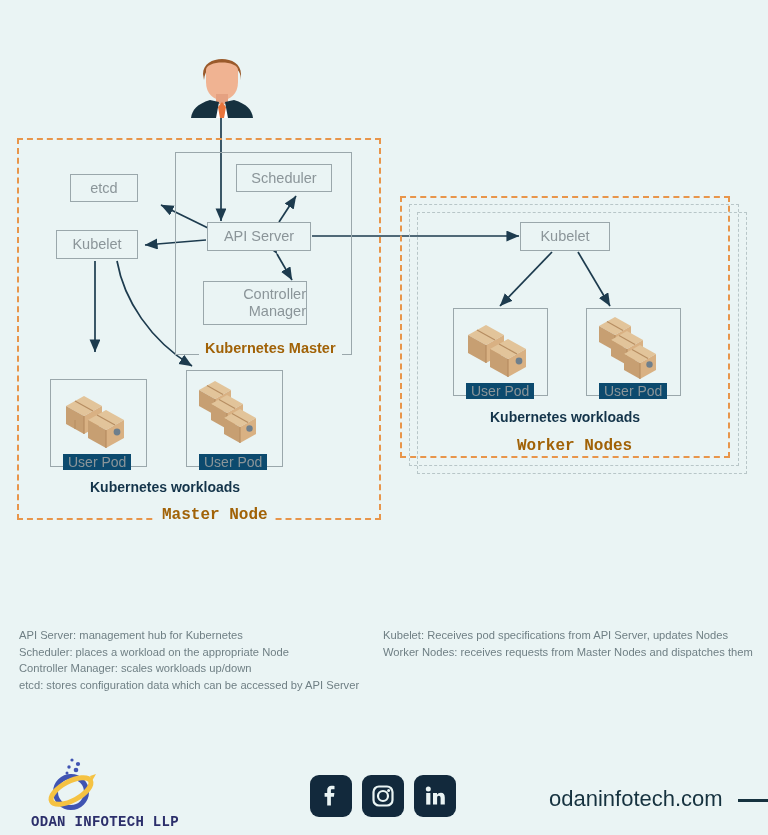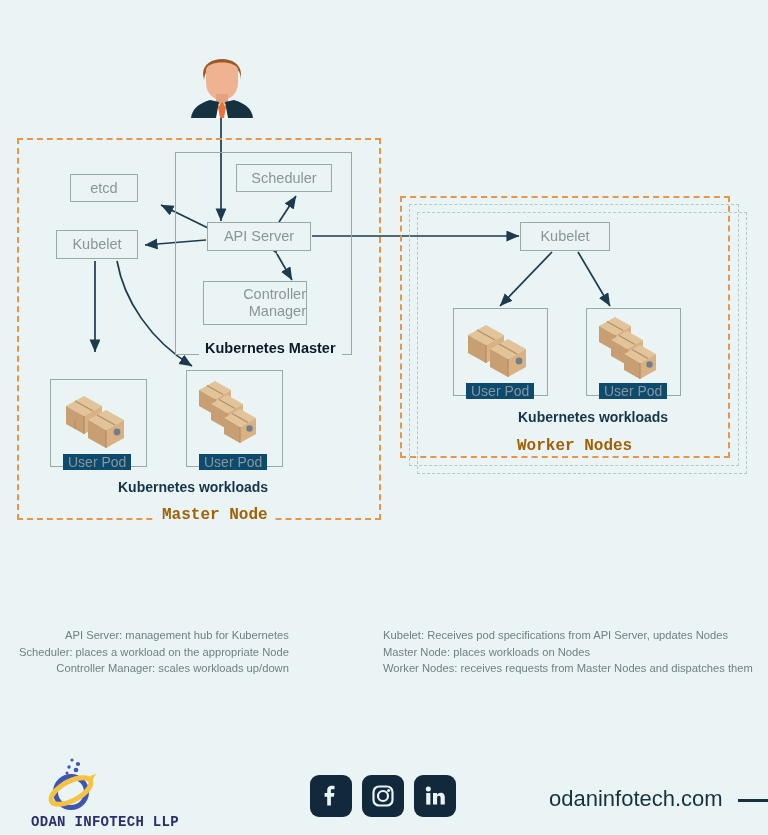--- a/index.html
+++ b/index.html
@@ -68,35 +68,34 @@
     font-family: Liberation Mono, monospace;
   }
   .solid-region {
     position: absolute;
     box-sizing: border-box;
     border: 1.4px solid #9aa7ab;
     background: transparent;
   }
   .solid-region-label {
     position: absolute;
-    color: #0f172a;
+    color: #a16207;
     font-weight: bold;
     font-size: 14.5px;
     background: #eaf4f4;
     padding: 0 6px;
     white-space: nowrap;
   }
   .workload-label {
     position: absolute;
     color: #14344a;
     font-weight: bold;
     font-size: 14px;
     white-space: nowrap;
     text-align: center;
-    margin-left: 28px;
   }
 
   
   .pod {
     position: absolute;
     box-sizing: border-box;
     border: 1.4px solid #9aa7ab;
     background: transparent;
   }
   .pod-label {
@@ -342,29 +341,29 @@
         <line x1="35" y1="35.5" x2="51" y2="44.5" stroke="#b68d61" stroke-width="1.1"></line>
         <line x1="43" y1="49" x2="43" y2="65" stroke="#b68d61" stroke-width="1.1"></line>
         <circle cx="52.5" cy="50.5" r="3.2" fill="#6f7f8c"></circle>
       </g>
     </svg>
   </div>
   <div class="pod-label" style="left:599px; top:383px;">User Pod</div>
 
   <div class="workload-label" style="left:490px; top:409px;">Kubernetes workloads</div>
 
-  <div class="legend" style="left:19px; top:627px;text-align:right;">
+  <div class="legend" style="left:19px; top:627px;">
     <div>API Server: management hub for Kubernetes</div>
     <div>Scheduler: places a workload on the appropriate Node</div>
     <div>Controller Manager: scales workloads up/down</div>
+    <div>etcd: stores configuration data which can be accessed by API Server</div>
   </div>
 
   <div class="legend" style="left:383px; top:627px;">
     <div>Kubelet: Receives pod specifications from API Server, updates Nodes</div>
-    <div>Master Node: places workloads on Nodes</div>
     <div>Worker Nodes: receives requests from Master Nodes and dispatches them</div>
   </div>
 
   <div class="footer-logo" style="left:38px; top:756px;">
     <svg width="72" height="62" viewBox="0 0 72 62">
 
       <circle cx="34" cy="4" r="1.6" fill="#4054b2"></circle>
       <circle cx="40" cy="8" r="2.1" fill="#4054b2"></circle>
       <circle cx="31" cy="11" r="1.7" fill="#4054b2"></circle>
       <circle cx="38" cy="14" r="2.3" fill="#4054b2"></circle>

